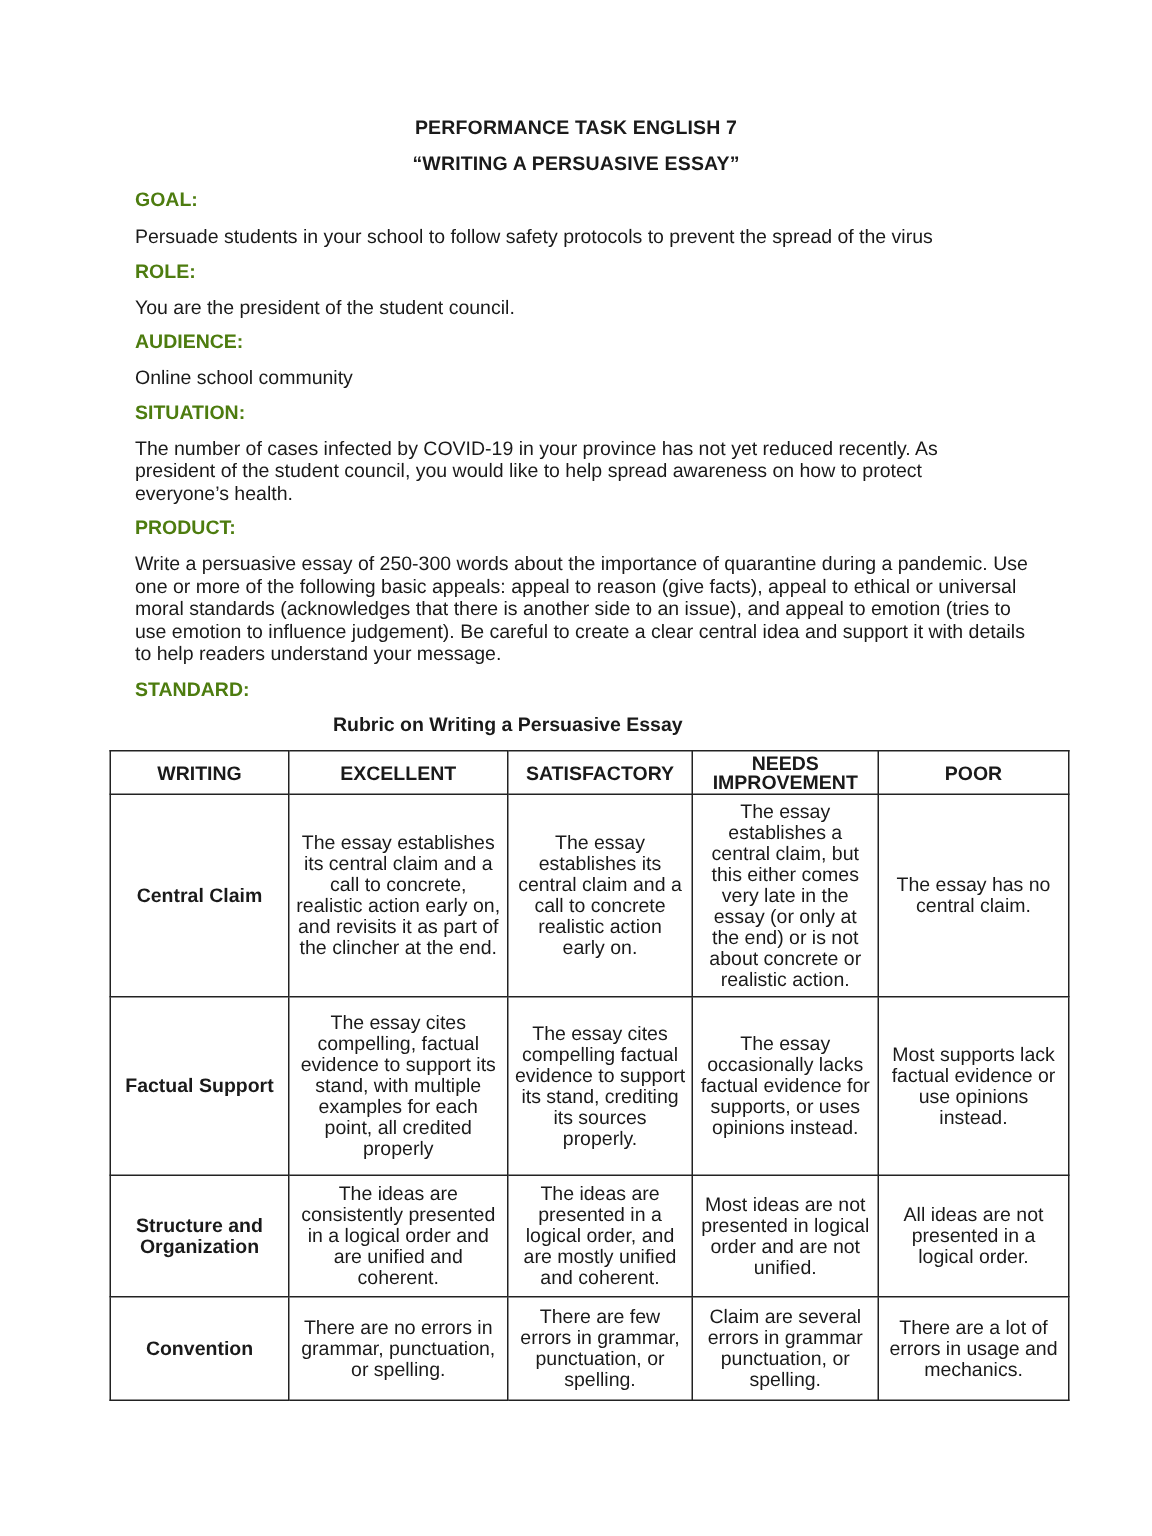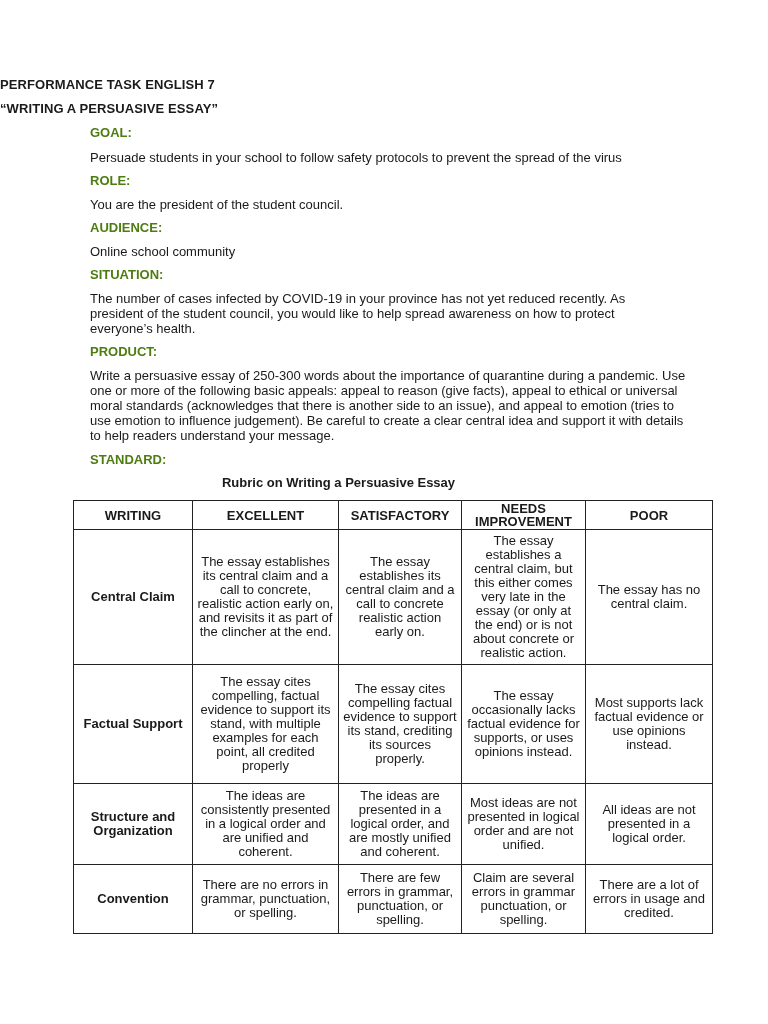--- a/index.html
+++ b/index.html
@@ -16,21 +16,21 @@
       color: #1a1a1a;
     }
     .page {
       position: absolute;
       left: 0; top: 0;
       width: 768px; height: 1024px;
     }
     .title {
       position: absolute;
       left: 0; width: 768px;
-      text-align: left;
+      text-align: center;
       font-weight: bold;
       font-size: 13px;
       letter-spacing: 0.1px;
     }
     .t1 { top: 77px; }
     .t2 { top: 101px; }
     .label {
       position: absolute;
       left: 90px;
       color: #4d7c0f;
@@ -151,18 +151,18 @@
         <td>The ideas are consistently presented in a logical order and are unified and coherent.</td>
         <td>The ideas are presented in a logical order, and are mostly unified and coherent.</td>
         <td>Most ideas are not presented in logical order and are not unified.</td>
         <td>All ideas are not presented in a logical order.</td>
       </tr>
       <tr class="r3">
         <td class="crit">Convention</td>
         <td>There are no errors in grammar, punctuation, or spelling.</td>
         <td>There are few errors in grammar, punctuation, or spelling.</td>
         <td>Claim are several errors in grammar punctuation, or spelling.</td>
-        <td>There are a lot of errors in usage and credited.</td>
+        <td>There are a lot of errors in usage and mechanics.</td>
       </tr>
     </tbody>
   </table>
 
 </div>
 
 </body></html>

